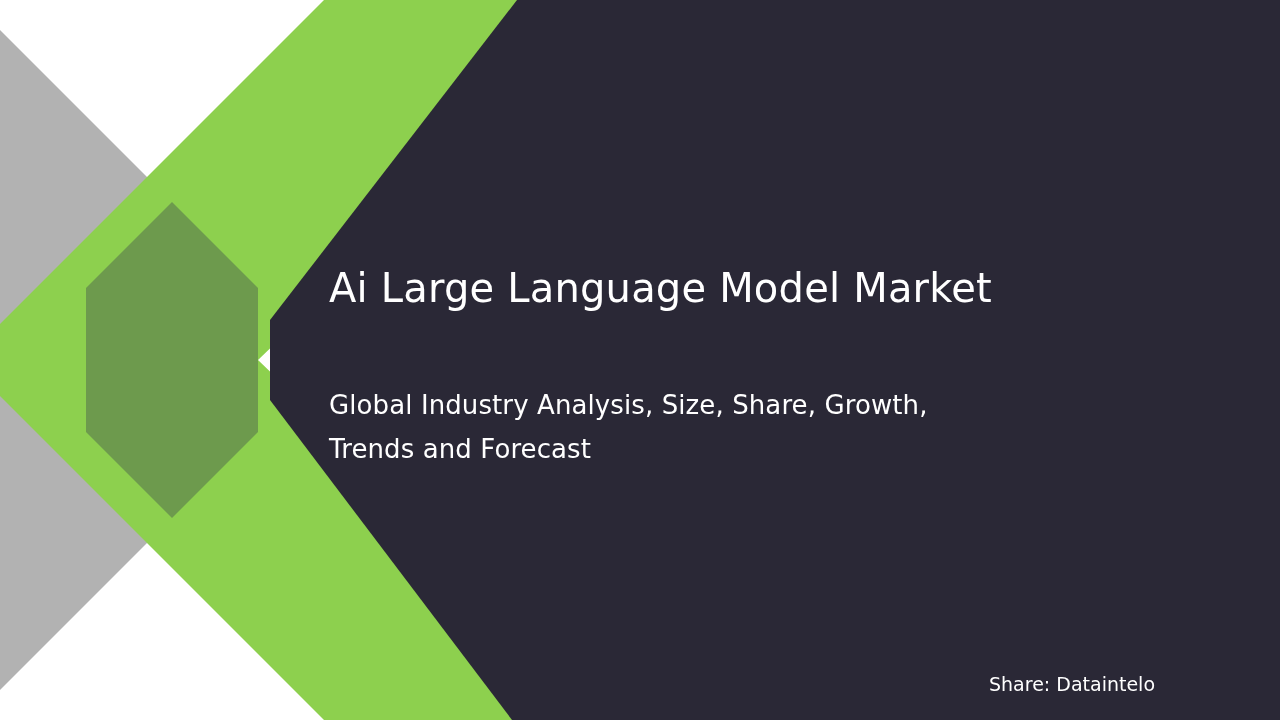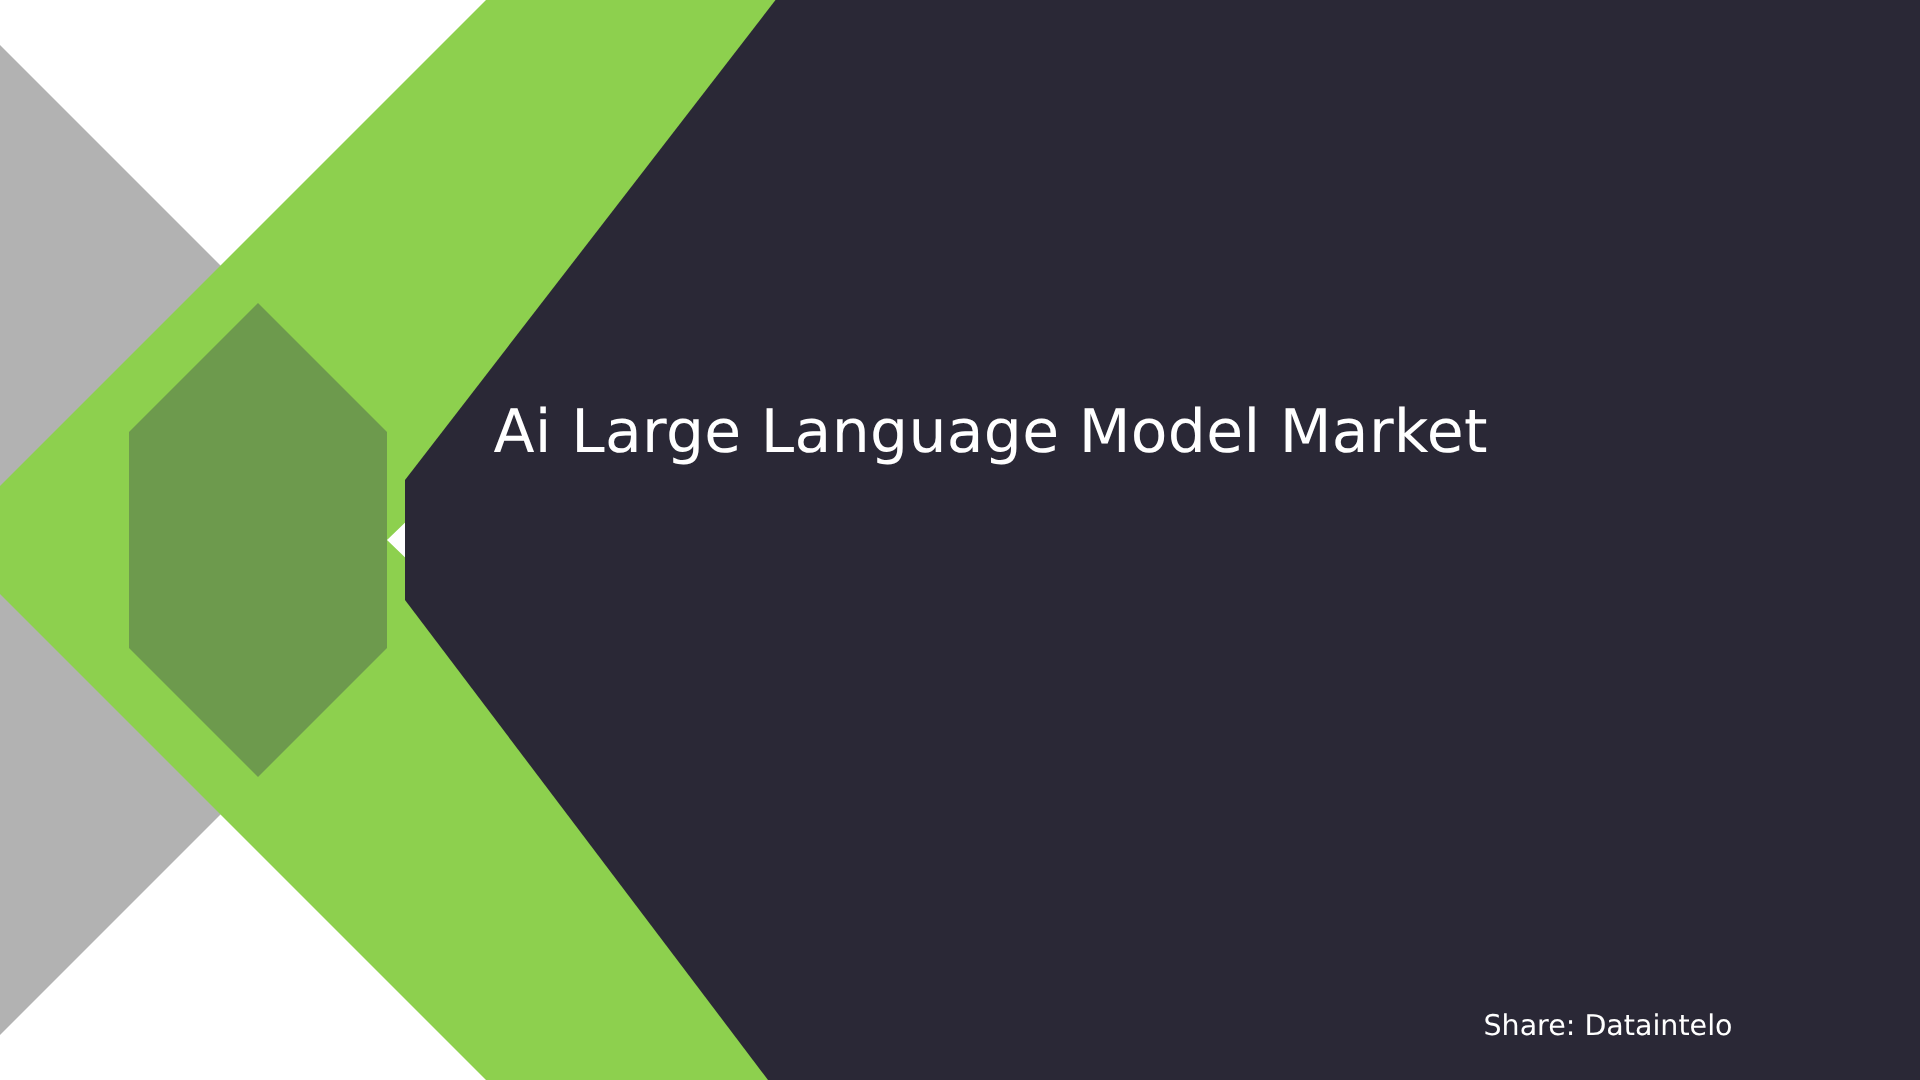--- a/index.html
+++ b/index.html
@@ -81,17 +81,18 @@
     <polygon points="332,-8 640,-8 258,360 640,728 332,728 0,396 0,324" fill="#8dd04e"></polygon>
 
     <polygon points="172,202 258,288 258,432 172,518 86,432 86,288" fill="#6d9a4d"></polygon>
 
     <polygon points="517,0 1280,0 1280,720 512,720 270,400 270,320" fill="#2a2836"></polygon>
   </svg>
 
   <div class="text-layer">
     <div id="title">Ai Large Language Model Market</div>
 
+    <div id="subtitle">Global Industry Analysis, Size, Share, Growth, Trends and Forecast</div>
 
     <div id="author">Share: Dataintelo</div>
   </div>
 
 </div>
 
 </body></html>

